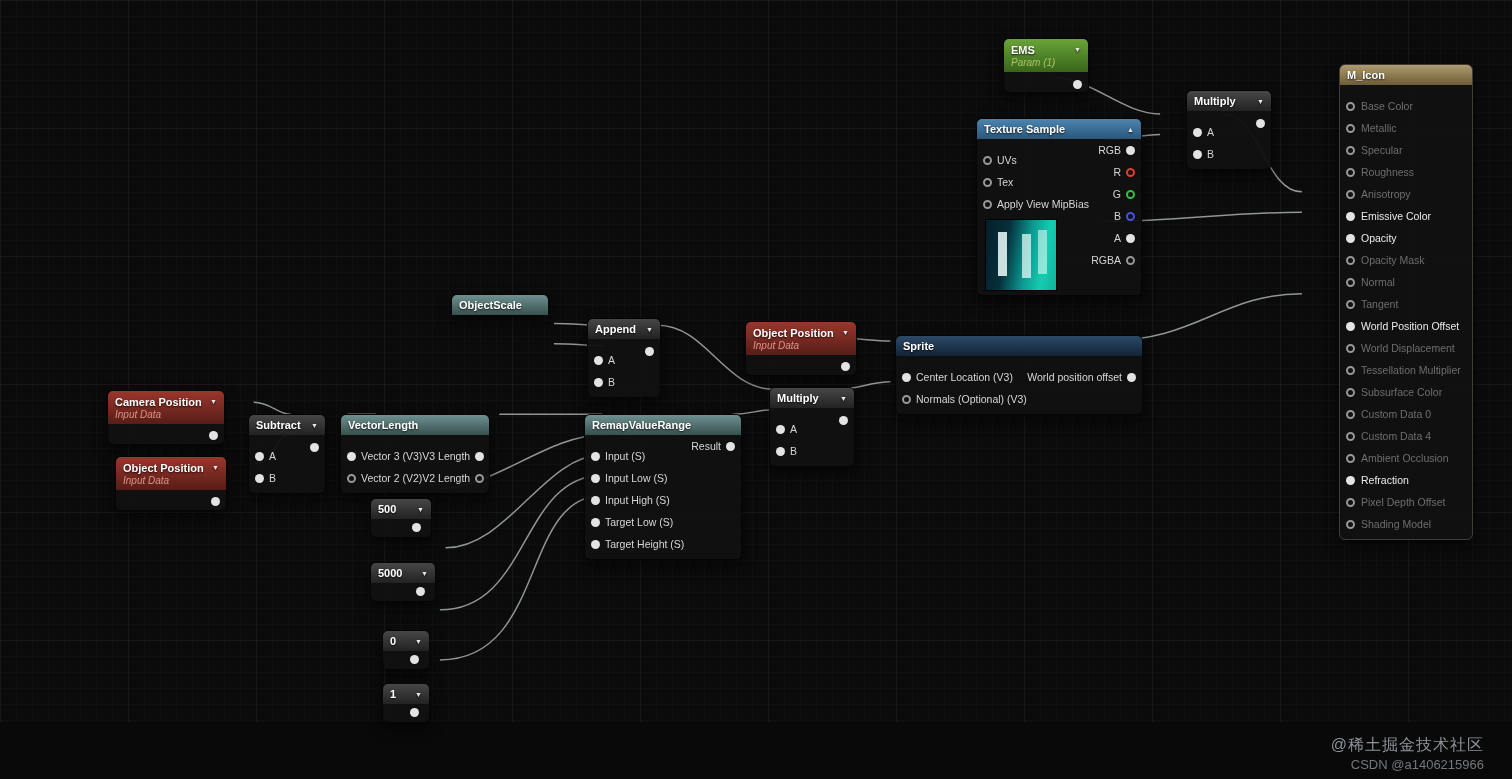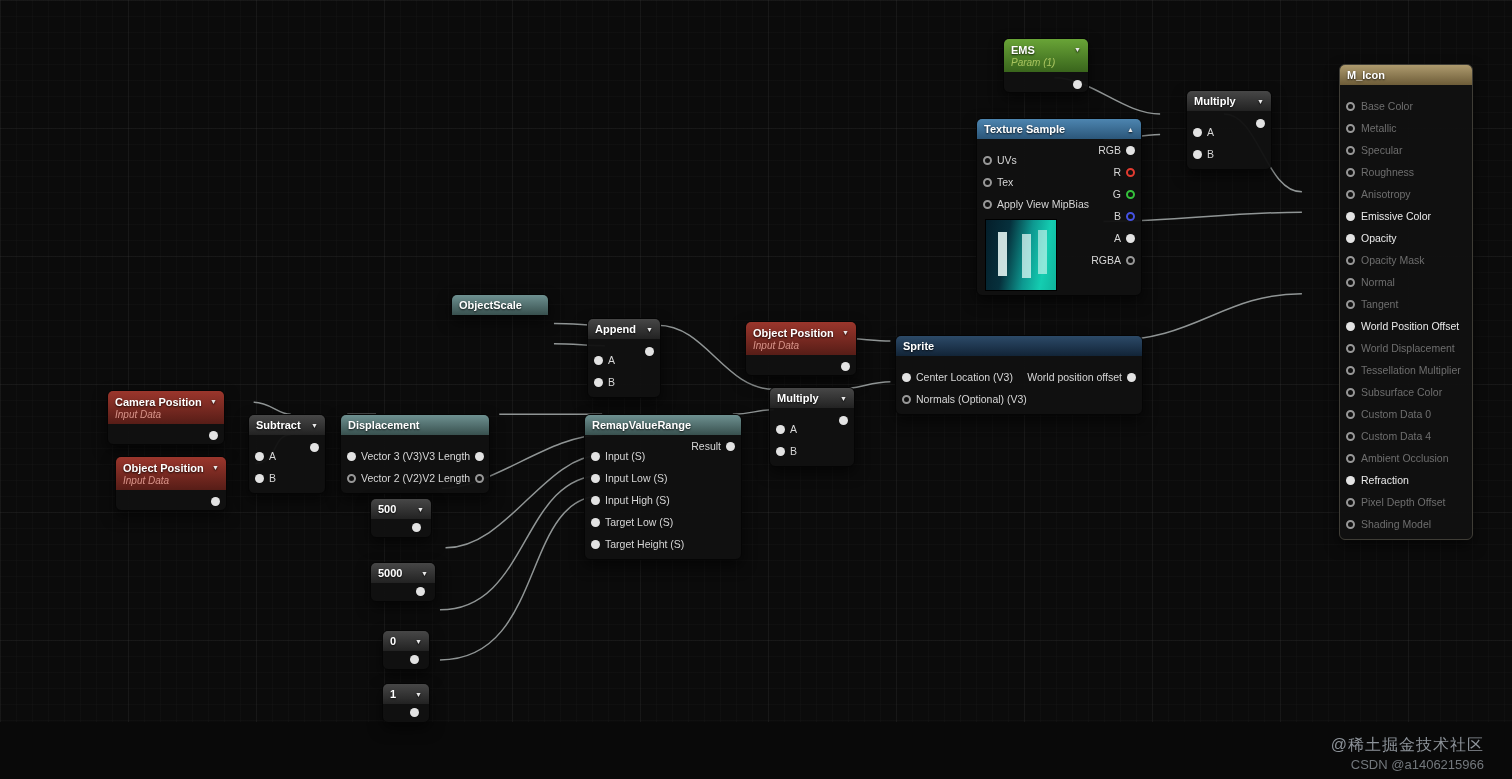--- a/index.html
+++ b/index.html
@@ -352,21 +352,21 @@
       <div class="row">
           <span class="pin"></span>
           <span class="plabel">B</span>
         </div>
       <span class="pin outpin" style="top:8px"></span>
     </div>
   </div>
 
   <div class="node" style="left:340px;top:414px;width:150px">
     <div class="hdr h-teal">
-      <span class="title">Displacement</span>
+      <span class="title">VectorLength</span>
     </div>
     <div class="body">
       <div class="srow">
         <span class="sgrp">
             <span class="pin"></span>
             <span class="plabel">Vector 3 (V3)</span>
           </span>
         <span class="sgrp">
             <span class="plabel">V3 Length</span>
             <span class="pin"></span>

